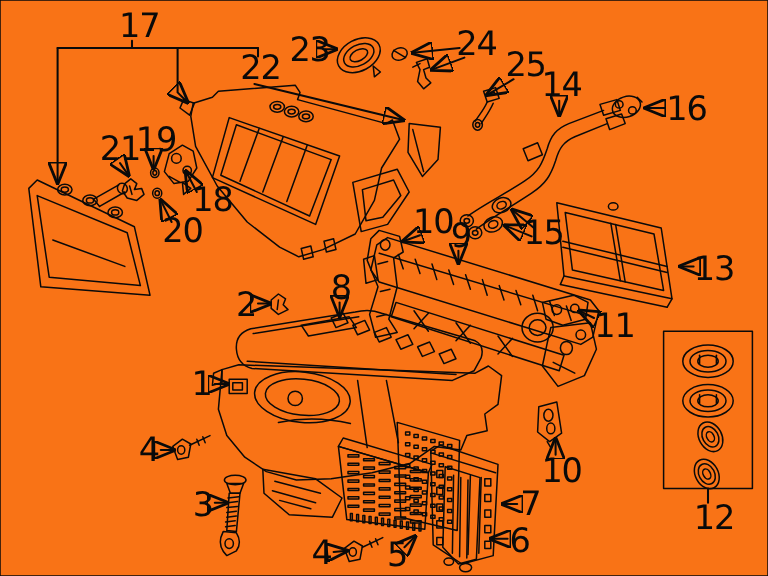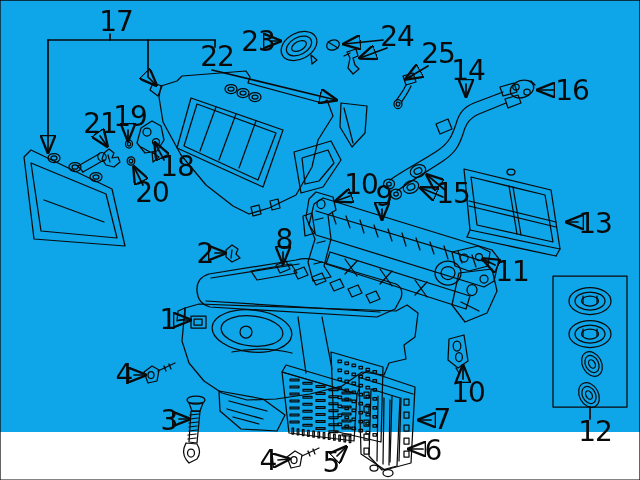--- a/index.html
+++ b/index.html
@@ -1,16 +1,16 @@
 <!DOCTYPE html>
 <html><head>
 <meta charset="utf-8">
 <style>
   html,body{margin:0;padding:0;background:#fff;width:640px;height:480px;overflow:hidden;}
-  #stage{width:640px;height:432px;position:relative;background:#0ea5e9;}
+  #stage{width:640px;height:480px;position:relative;background:#f97316;}
   svg{display:block;}
   svg path, svg line, svg polyline, svg ellipse, svg rect{
     stroke:#0a0a0a; fill:none; stroke-width:1.25;
     stroke-linecap:round; stroke-linejoin:round;
   }
   svg polyline.lead{stroke-width:1.7; fill:none;}
   svg text.callout{
     font-family:"DejaVu Sans", sans-serif;
     font-size:28px; letter-spacing:-1px;
     fill:#0a0a0a; stroke:none; text-anchor:middle;

